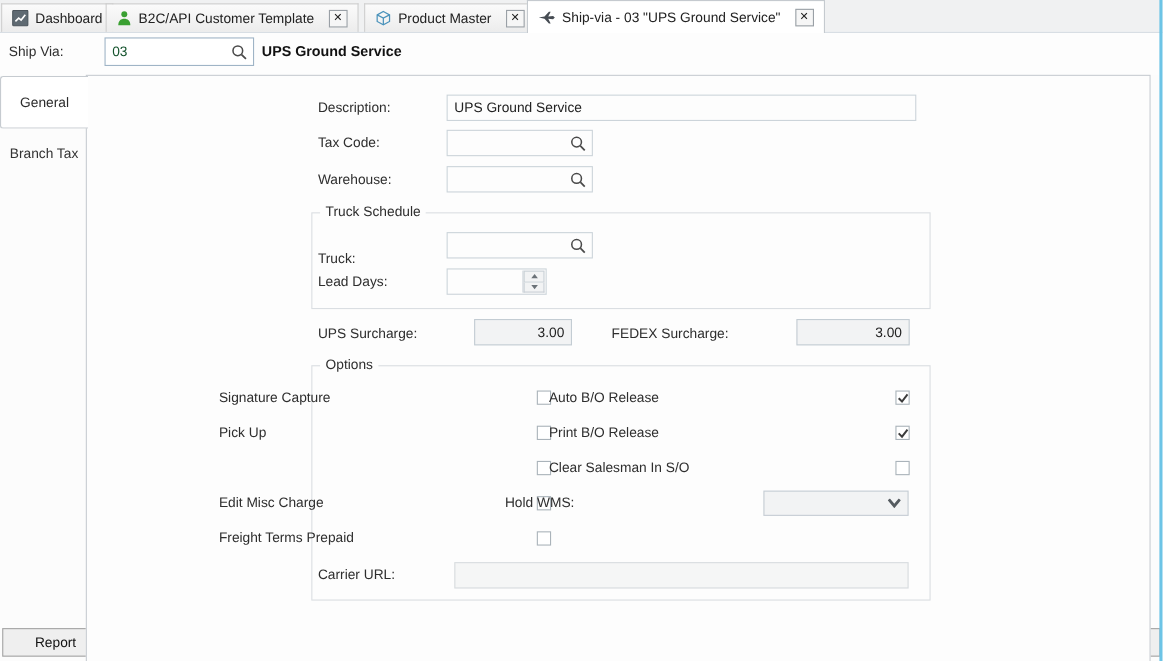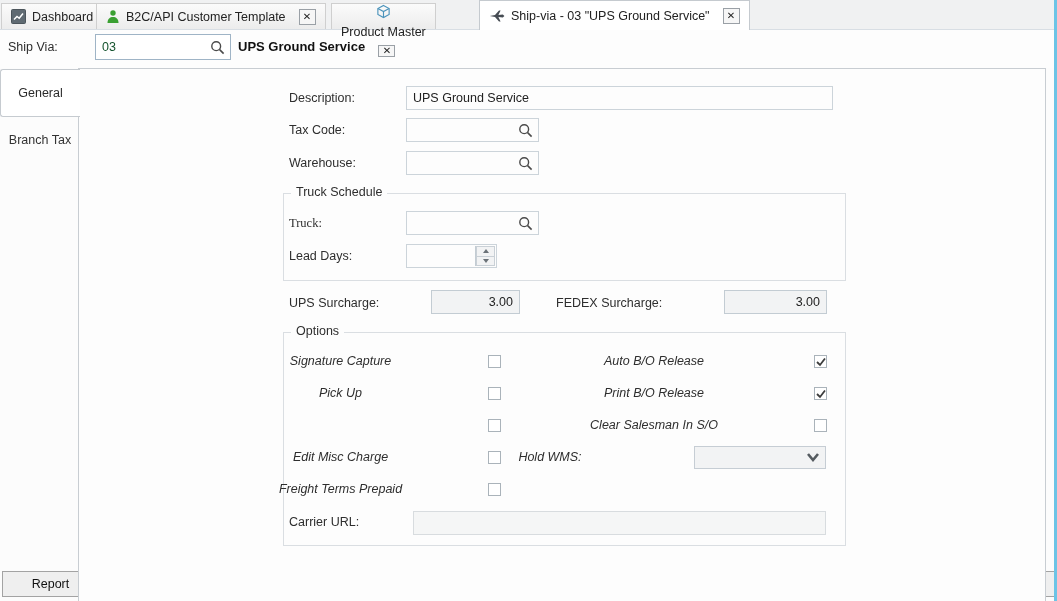--- a/index.html
+++ b/index.html
@@ -41,21 +41,21 @@
   .side-tab-active{position:absolute;left:0;top:69px;width:80px;height:48px;box-sizing:border-box;
        background:#fff;border:1px solid #c6cbd0;border-right:none;border-radius:3px 0 0 3px;
        display:flex;align-items:center;justify-content:center;z-index:3;cursor:default;}
   .side-tab{position:absolute;left:0;top:120px;width:80px;height:40px;
        display:flex;align-items:center;justify-content:center;cursor:pointer;color:#333;}
 
   
   .panel{position:absolute;left:78px;top:68px;width:968px;height:558px;box-sizing:border-box;
        background:#fdfdfd;border:1px solid #c8cdd2;z-index:2;}
   .row-label{position:absolute;height:16px;line-height:16px;color:#2e2e2e;white-space:nowrap;}
-  .r-align{text-align:center;font-style:italic;}
+  .r-align{text-align:left;}
 
   .field{position:absolute;box-sizing:border-box;border:1px solid #ccd4da;background:#fdfdfd;
        display:flex;align-items:center;}
   .field input{border:none;outline:none;background:transparent;flex:1;min-width:0;
        font:12.5px "Liberation Sans",sans-serif;color:#222;padding:0 6px;}
   .field .num{text-align:right;}
   .field-gray{background:#f2f3f4;border-color:#c3ccd3;}
   .search-btn{display:flex;align-items:center;padding-right:5px;cursor:pointer;}
 
   .groupbox{position:absolute;box-sizing:border-box;border:1px solid #dadee2;background:transparent;}
@@ -104,21 +104,21 @@
     <span class="tab-icon">
       <svg width="14" height="15" viewBox="0 0 14 15">
           <circle cx="7" cy="4" r="2.7" fill="#3aa032"></circle>
           <path d="M1.5 14 C1.5 9.8 4 8 7 8 C10 8 12.5 9.8 12.5 14 Z" fill="#3aa032"></path>
         </svg>
     </span>
     <span class="tab-label">B2C/API Customer Template</span>
     <span class="tab-close">✕</span>
   </div>
 
-  <div class="tab" style="left:331px;flex-direction:column;">
+  <div class="tab" style="left:331px;">
     <span class="tab-icon">
       <svg width="15" height="15" viewBox="0 0 16 16" fill="none" stroke="#4b93bb" stroke-width="1.2">
           <path d="M8 1.5 L14 4.8 L14 11.2 L8 14.5 L2 11.2 L2 4.8 Z"></path>
           <path d="M2 4.8 L8 8 L14 4.8 M8 8 L8 14.5"></path>
         </svg>
     </span>
     <span class="tab-label">Product Master</span>
     <span class="tab-close">✕</span>
   </div>
 
@@ -178,21 +178,21 @@
       <svg width="15" height="15" viewBox="0 0 15 15">
           <circle cx="6.2" cy="6.2" r="4.4" fill="none" stroke="#4a4a4a" stroke-width="1.4"></circle>
           <line x1="9.6" y1="9.6" x2="13.6" y2="13.6" stroke="#4a4a4a" stroke-width="1.6"></line>
         </svg>
     </span>
   </div>
 
   <div class="groupbox" style="left:204px;top:124px;width:563px;height:88px;">
     <span class="legend">Truck Schedule</span>
   </div>
-  <span class="row-label" style="left:210px;top:146px;font-family:Liberation Serif, serif;">Truck:</span>
+  <span class="row-label" style="left:210px;top:158px;">Truck:</span>
   <div class="field" style="left:327px;top:142px;width:133px;height:24px;">
     <input value="" style="">
     <span class="search-btn">
       <svg width="15" height="15" viewBox="0 0 15 15">
           <circle cx="6.2" cy="6.2" r="4.4" fill="none" stroke="#4a4a4a" stroke-width="1.4"></circle>
           <line x1="9.6" y1="9.6" x2="13.6" y2="13.6" stroke="#4a4a4a" stroke-width="1.6"></line>
         </svg>
     </span>
   </div>
   <span class="row-label" style="left:210px;top:179px;">Lead Days:</span>

